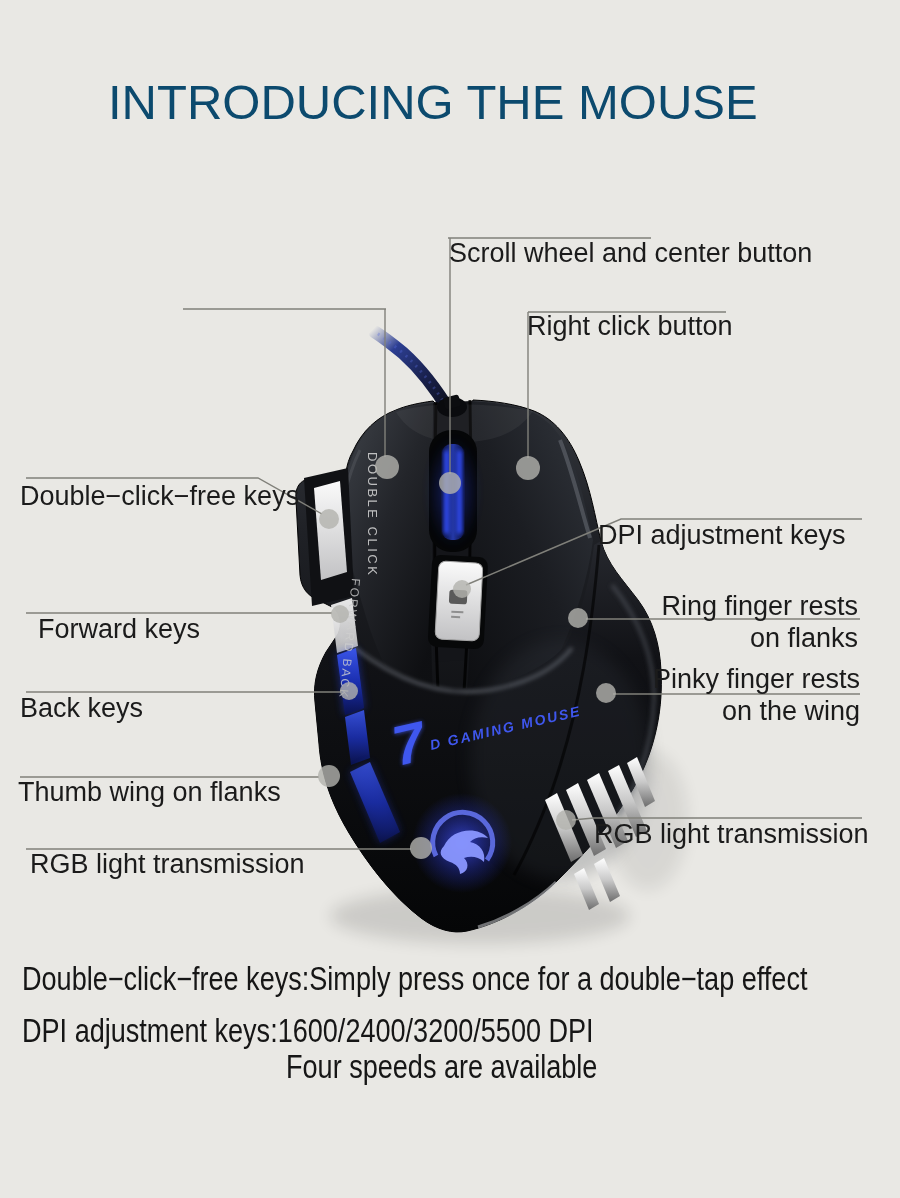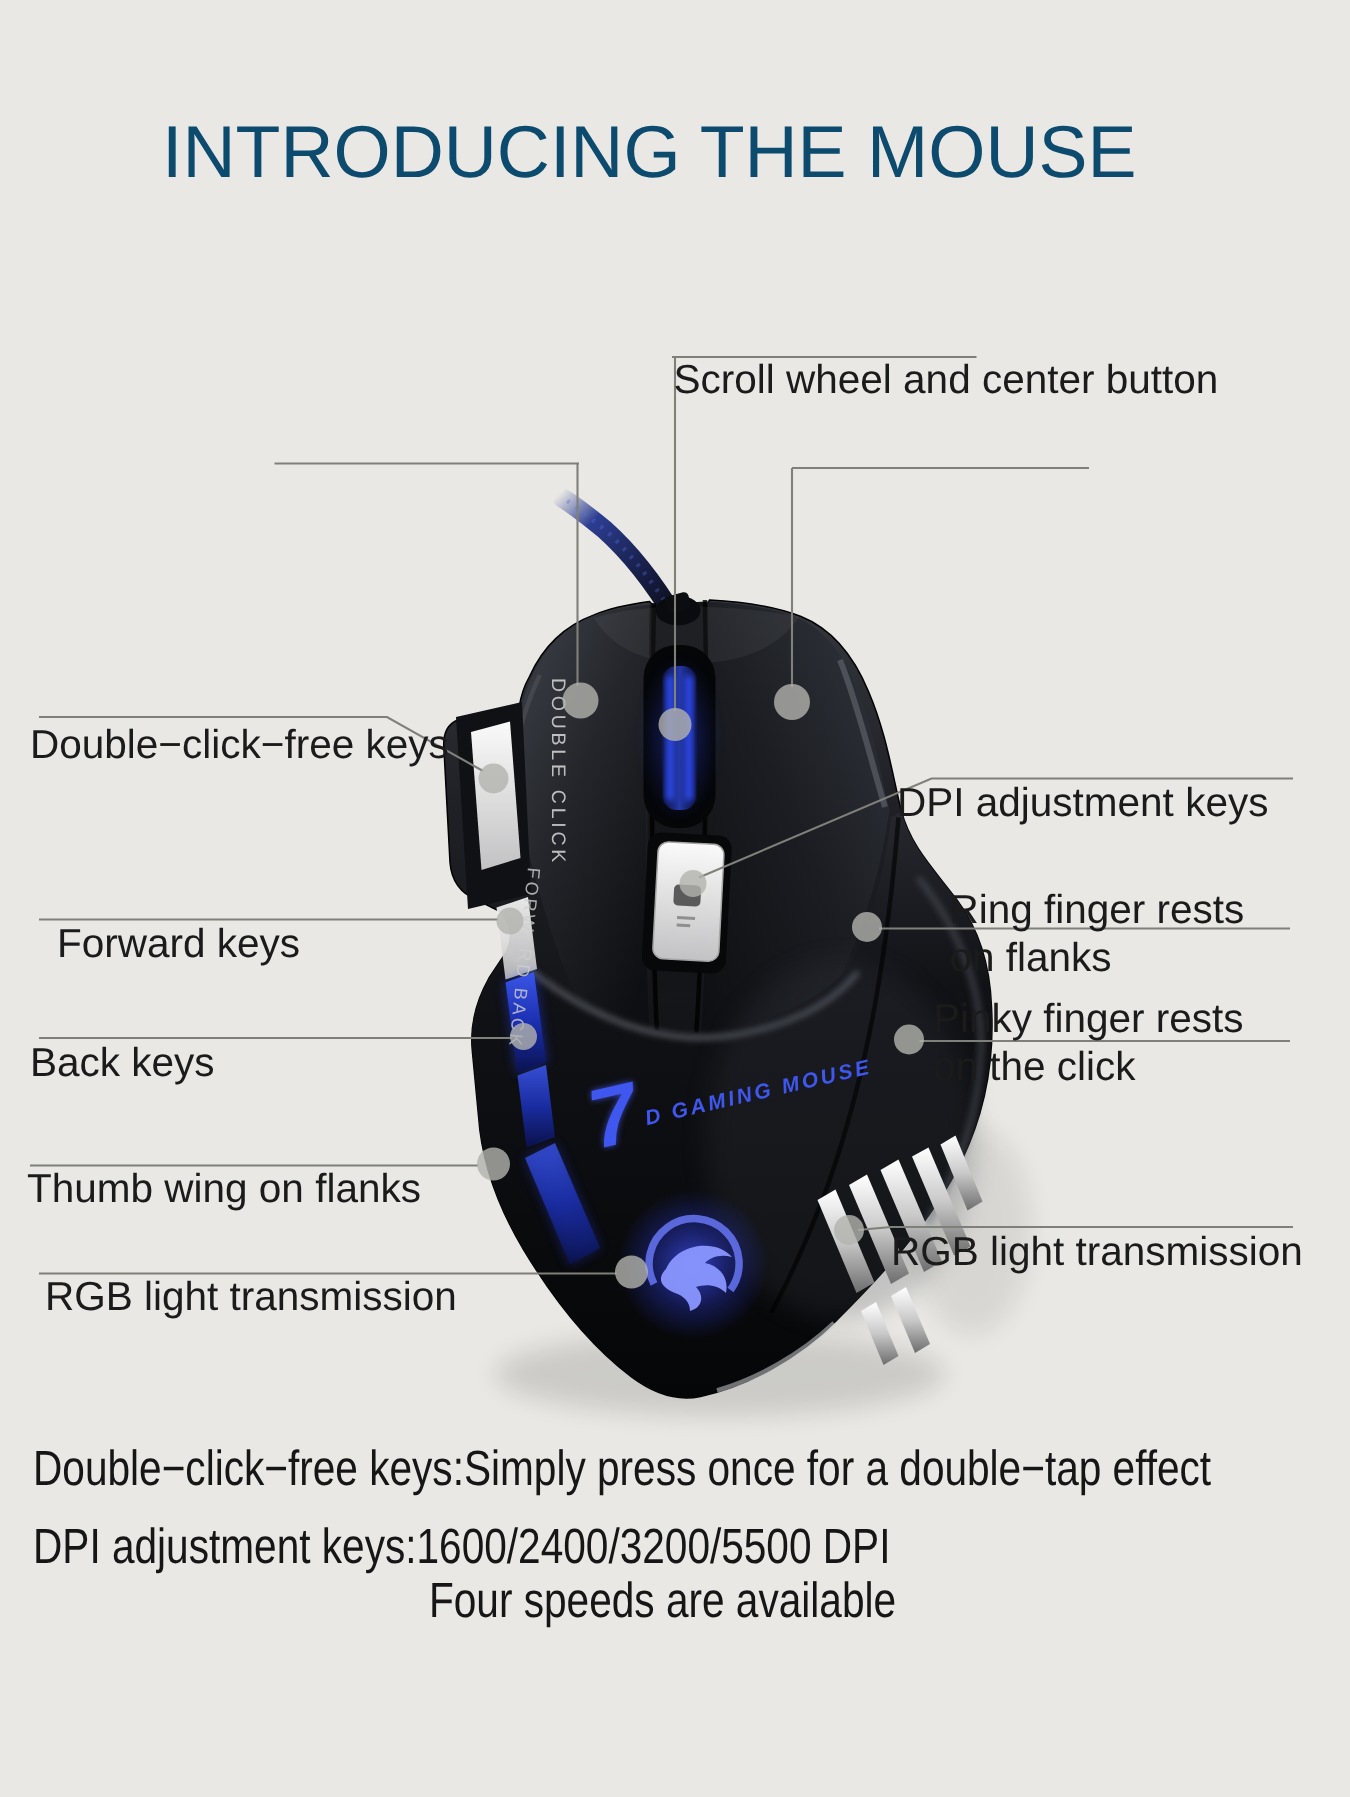--- a/index.html
+++ b/index.html
@@ -4,21 +4,21 @@
 <style>
   html,body{margin:0;padding:0;}
   body{width:900px;height:1198px;position:relative;overflow:hidden;
        background:#e9e8e4;font-family:"Liberation Sans","DejaVu Sans",sans-serif;}
   .stage{position:absolute;inset:0;}
   #art{position:absolute;left:0;top:0;}
   .title{position:absolute;left:108px;top:74px;font-size:49px;color:#0c4a6e;
          letter-spacing:0px;white-space:nowrap;font-weight:400;}
   .label{position:absolute;font-size:27px;line-height:1.18;color:#1b1b1b;
          white-space:nowrap;margin-top:36px;}
-  .label.wrap{white-space:normal;text-align:left;}
+  .label.wrap{white-space:normal;text-align:right;}
   .footer-line{position:absolute;font-size:33px;color:#161616;white-space:nowrap;}
   .cond{display:inline-block;transform:scaleX(.82);transform-origin:0 0;white-space:nowrap;}
 </style>
 </head>
 <body>
 
 <div class="stage">
 
   <svg id="art" width="900" height="1198" viewBox="0 0 900 1198">
     <defs>
@@ -223,26 +223,27 @@
       <circle cx="606" cy="693" r="10"></circle>
       <circle cx="329" cy="776" r="11"></circle>
       <circle cx="421" cy="848" r="11"></circle>
       <circle cx="566" cy="820" r="10"></circle>
     </g>
   </svg>
 
   <div class="title">INTRODUCING THE MOUSE</div>
 
   <div class="label" style="left:449px;top:202px">Scroll wheel and center button</div>
+  <div class="label" style="left:527px;top:275px">Right click button</div>
   <div class="label" style="left:20px;top:445px">Double−click−free keys</div>
   <div class="label" style="left:598px;top:484px">DPI adjustment keys</div>
   <div class="label" style="left:38px;top:578px">Forward keys</div>
   <div class="label wrap" style="left:633px;top:555px;width:225px">Ring finger rests on flanks</div>
   <div class="label" style="left:20px;top:657px">Back keys</div>
-  <div class="label wrap" style="left:622px;top:628px;width:238px">Pinky finger rests on the click</div>
+  <div class="label wrap" style="left:622px;top:628px;width:238px">Pinky finger rests on the wing</div>
   <div class="label" style="left:18px;top:741px">Thumb wing on flanks</div>
   <div class="label" style="left:30px;top:813px">RGB light transmission</div>
   <div class="label" style="left:594px;top:783px">RGB light transmission</div>
 
   <div class="footer-line" style="left:22px;top:960px">
     <span class="cond">Double−click−free keys:Simply press once for a double−tap effect</span>
   </div>
   <div class="footer-line" style="left:22px;top:1012px">
     <span class="cond">DPI adjustment keys:1600/2400/3200/5500 DPI</span>
   </div>

